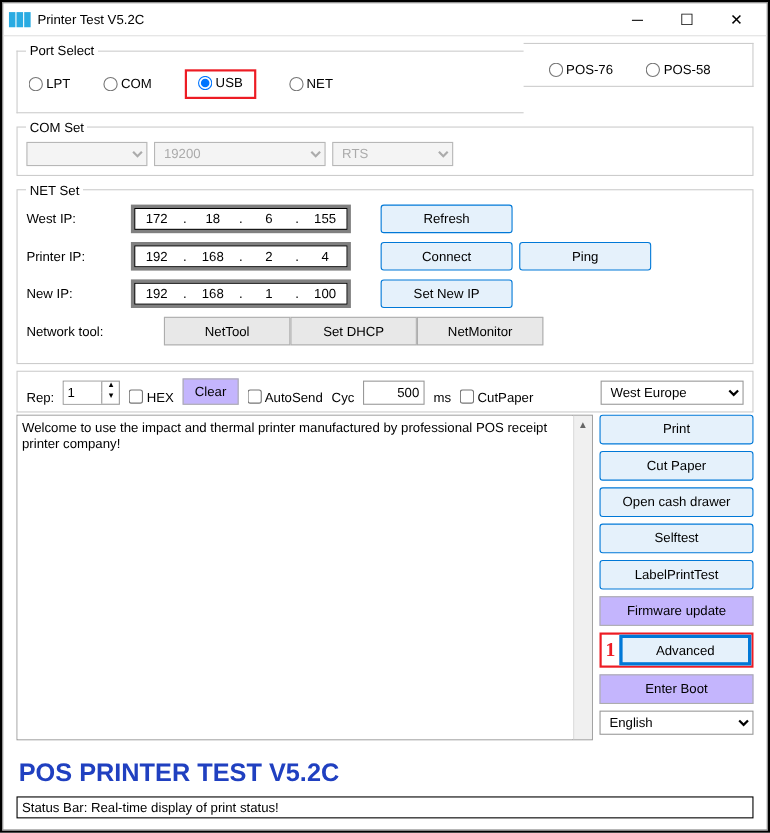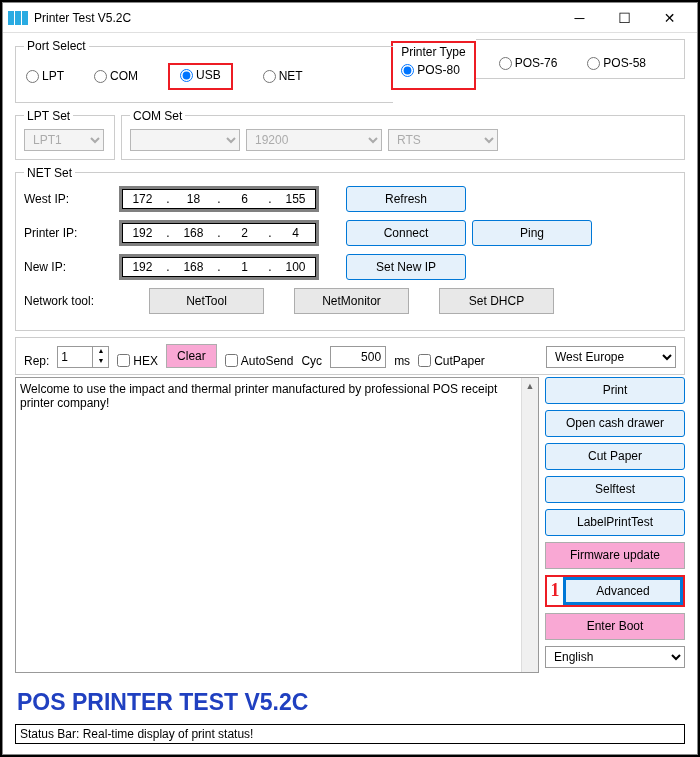--- a/index.html
+++ b/index.html
@@ -14,21 +14,21 @@
 fieldset { border: 1px solid #ccc; padding: 6px 8px 8px 8px; margin-bottom: 6px; position: relative; }
 legend { font-size: 12px; padding: 0 3px; }
 .radio-row { display: flex; align-items: center; justify-content: flex-start; gap: 0; }
 label.radio { display: inline-flex; align-items: center; margin-right: 30px; font-size: 12px; }
 label.radio input { margin-right: 3px; }
 .redbox { border: 2px solid #ed1c24; padding: 3px 10px; }
 .printertype-box { border: 2px solid #ed1c24; padding: 2px 8px 8px 8px; }
 select, input[type=text] { font-size: 12px; height: 22px; border: 1px solid #999; padding: 0 4px; background: #fff; }
 select:disabled, input:disabled { background: #f0f0f0; color: #888; }
 button { font-size: 12px; border: 1px solid #0078D7; border-radius: 3px; background: #e5f1fb; padding: 4px 10px; cursor: default; }
-button.plain { border-color: #adadad; background: #f9a8d4; border-radius: 0; }
+button.plain { border-color: #adadad; background: #c4b5fd; border-radius: 0; }
 .net-row { display: flex; align-items: center; margin-bottom: 8px; }
 .net-label { width: 95px; font-size: 12px; }
 .ip-field { border: 3px solid #808080; width: 200px; height: 26px; display: inline-block; position: relative; }
 .ip-inner { border: 1px solid #000; width: 100%; height: 100%; display: flex; align-items: center; justify-content: space-around; font-size: 12px; }
 .ip-inner span.dot { padding: 0 1px; }
 .ip-inner span.oct { width: 32px; text-align: center; }
 .btns-right { display: flex; gap: 6px; margin-left: 27px; }
 .wide-btn { width: 120px; height: 26px; }
 .rep-row { border: 1px solid #ccc; padding: 6px 8px; display: flex; align-items: flex-end; gap: 8px; margin-bottom: 2px; }
 .spinner { display: inline-flex; border: 1px solid #999; height: 22px; width: 52px; align-items: center; }
@@ -87,51 +87,40 @@
           <span class="redbox"><label class="radio" style="margin:0">
                 <input type="radio" name="port" checked="" style=""> 
                 <span>USB</span>
               </label></span>
           <label class="radio" style="margin-left:30px">
               <input type="radio" name="port" style=""> 
               <span>NET</span>
             </label>
         </div>
       </fieldset>
-      <div class="printertype-box" style="margin-left:-2px; margin-top:2px;">
-        <div style="font-size:12px; margin-bottom:4px;">Printer Type</div>
-        <label class="radio" style="margin:0">
-            <input type="radio" name="ptype" checked="" style=""> 
-            <span>POS-80</span>
-          </label>
-      </div>
       <fieldset style="border-left:none; padding-top:16px;">
         <div class="radio-row">
           <label class="radio" style="margin-left:15px">
               <input type="radio" name="ptype" style=""> 
               <span>POS-76</span>
             </label>
           <label class="radio">
               <input type="radio" name="ptype" style=""> 
               <span>POS-58</span>
             </label>
         </div>
       </fieldset>
     </div>
 
     <div style="display:flex; gap:6px;">
-      <fieldset style="width:100px;">
-        <legend>LPT Set</legend>
-        <select disabled="" style="width:80px;"><option>LPT1</option></select>
-      </fieldset>
       <fieldset style="flex:1;">
         <legend>COM Set</legend>
         <div class="top-selects">
           <select disabled="" style="width:110px;"><option></option></select>
-          <select disabled="" style="width:136px;"><option>19200</option></select>
+          <select disabled="" style="width:156px;"><option>19200</option></select>
           <select disabled="" style="width:110px;"><option>RTS</option></select>
         </div>
       </fieldset>
     </div>
 
     <fieldset>
       <legend>NET Set</legend>
       <div class="net-row">
         <span class="net-label">West IP:</span>
         <span class="ip-field">
@@ -179,24 +168,24 @@
               <span class="dot">.</span>
               <span class="oct">100</span>
             </span>
           </span>
         <div class="btns-right">
             <button class="wide-btn">Set New IP</button>
           </div>
       </div>
       <div class="net-row nettool-row">
         <span class="net-label">Network tool:</span>
-        <div style="display:flex; gap:30px; margin-left:30px;justify-content:flex-end;">
+        <div style="display:flex; margin-left:30px;justify-content:flex-end;">
           <button>NetTool</button>
+          <button>Set DHCP</button>
           <button>NetMonitor</button>
-          <button>Set DHCP</button>
         </div>
       </div>
     </fieldset>
 
     <div class="rep-row">
       <span>Rep:</span>
       <span class="spinner">
           <input type="text" value="1" style="">
           <span class="sb">
             <div>▲</div>
@@ -224,22 +213,22 @@
 
     <div class="main-area">
       <div class="textarea-wrap">
         <textarea style="">Welcome to use the impact and thermal printer manufactured by professional POS receipt printer company!</textarea>
         <div class="scroll">
             <div class="arr">▲</div>
           </div>
       </div>
       <div class="side-btns">
         <button>Print</button>
+        <button>Cut Paper</button>
         <button>Open cash drawer</button>
-        <button>Cut Paper</button>
         <button>Selftest</button>
         <button>LabelPrintTest</button>
         <button class="plain">Firmware update</button>
         <div class="adv-wrap">
           <span class="num">1</span>
           <button>Advanced</button>
         </div>
         <button class="plain">Enter Boot</button>
         <select class="lang-select"><option>English</option></select>
       </div>

